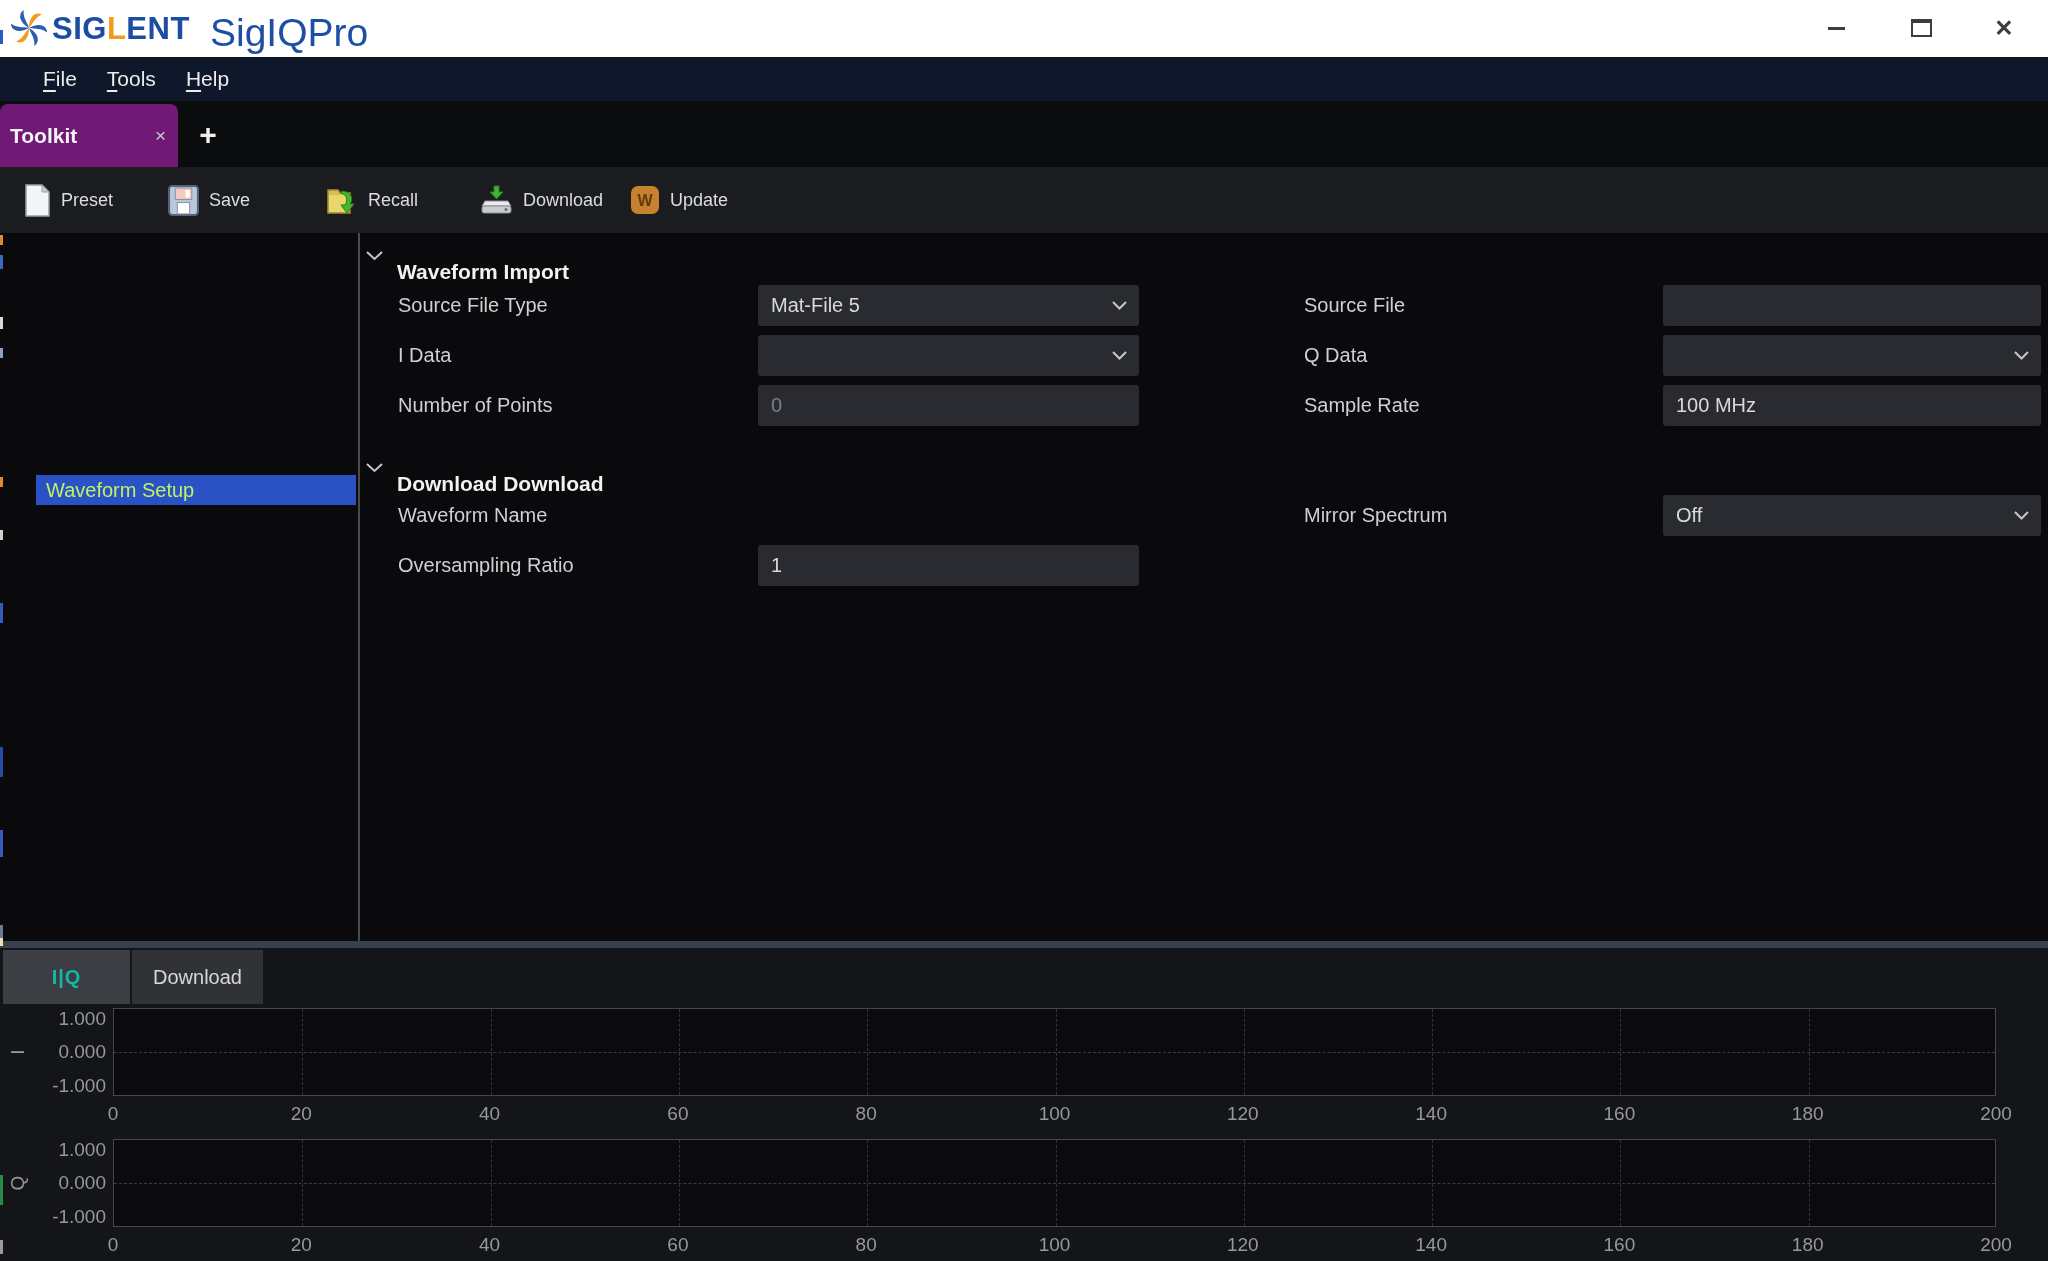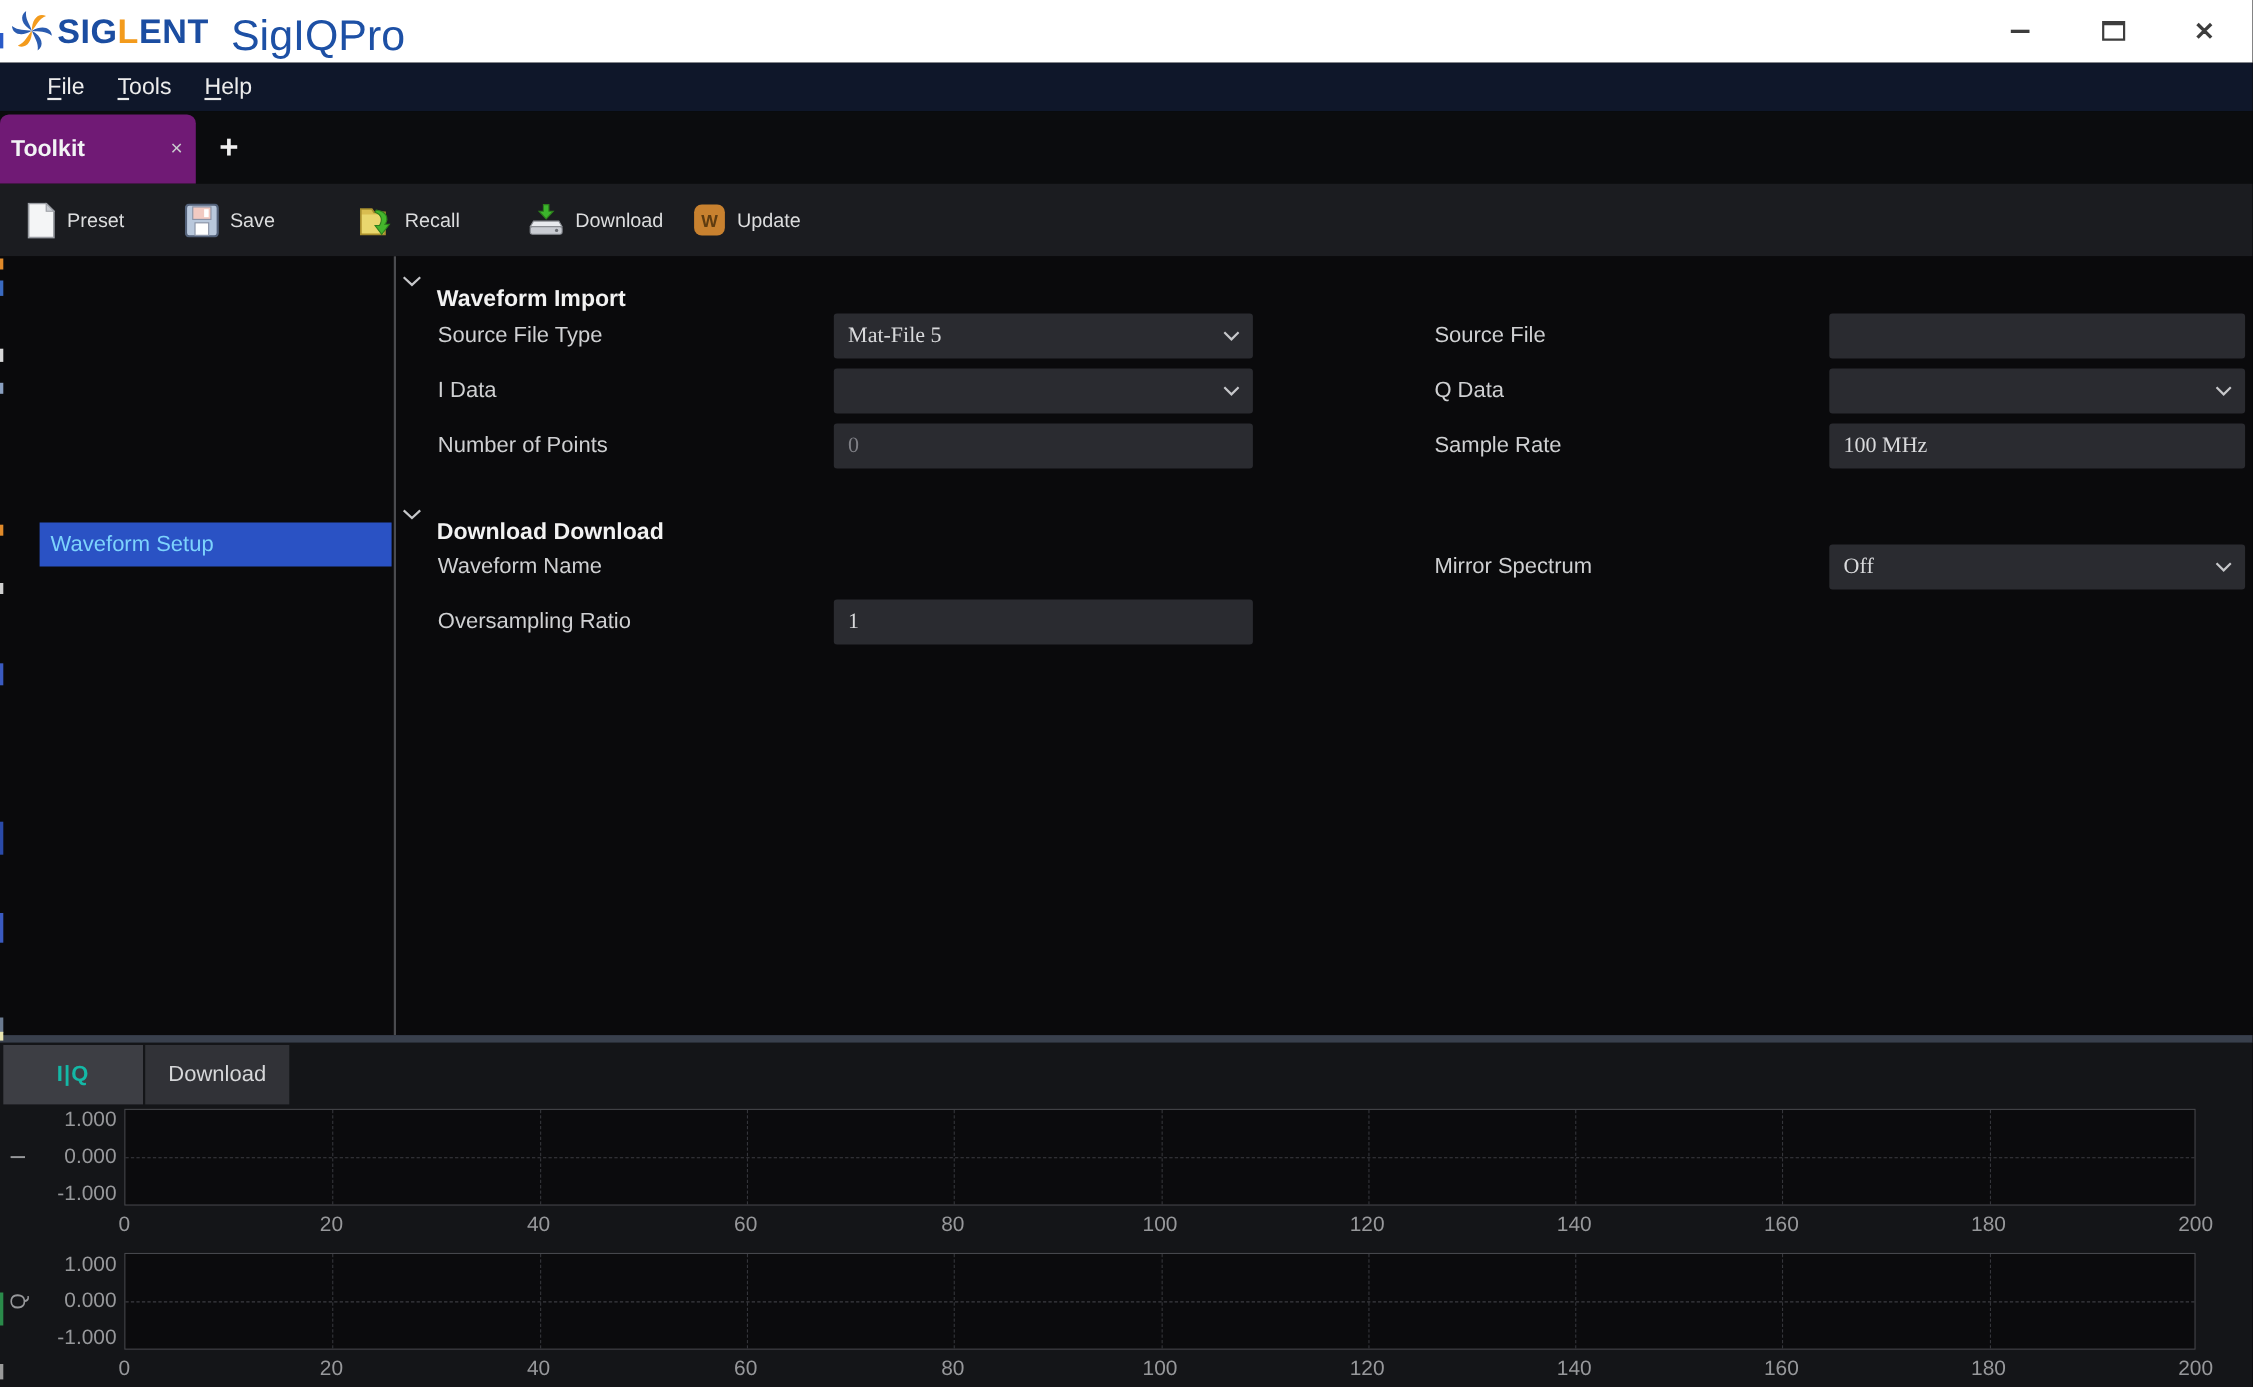--- a/index.html
+++ b/index.html
@@ -36,28 +36,28 @@
     display:flex;align-items:center;justify-content:center;}
 
   
   .toolbar{left:0;top:167px;width:2048px;height:66px;background:#1b1c20;}
   .tool-btn{top:14px;height:38px;display:flex;align-items:center;gap:10px;}
   .tool-btn .lbl{color:#dcddde;font-size:18px;}
 
   
   .main{left:0;top:233px;width:2048px;height:708px;background:#0a0a0c;}
   .side-divider{left:358px;top:233px;width:2px;height:708px;background:#4a4b4f;}
-  .side-item{left:36px;top:242px;width:320px;height:40px;background:#2a52c4;color:#7dd3fc;
+  .side-item{left:36px;top:242px;width:320px;height:30px;background:#2a52c4;color:#bef264;
     font-size:20px;display:flex;align-items:center;padding-left:10px;box-sizing:border-box;}
 
   .sec{height:30px;display:flex;align-items:center;gap:14px;}
   .sec .sec-title{color:#f2f2f2;font-size:21px;font-weight:700;margin-top:32px;}
   .f-label{height:41px;line-height:41px;color:#cfd0d2;font-size:20px;white-space:nowrap;}
   .f-box{height:41px;background:#2a2b30;border-radius:3px;display:flex;align-items:center;box-sizing:border-box;}
-  .f-val{color:#d8d9db;font-size:20px;margin-left:13px;white-space:pre;font-family:Liberation Serif, serif;}
+  .f-val{color:#d8d9db;font-size:20px;margin-left:13px;white-space:pre;}
   .f-box.dim .f-val{color:#7e7f85;}
   .chev{margin-left:auto;margin-right:12px;display:flex;align-items:center;}
 
   
   .splitter{left:0;top:941px;width:2048px;height:7px;background:#39404d;}
 
   
   .bottom{left:0;top:948px;width:2048px;height:313px;background:#141518;}
   .btab{top:2px;height:54px;display:flex;align-items:center;justify-content:center;font-size:20px;color:#14b8a6;}
   .btab-iq{left:3px;width:127px;background:#3d3e44;font-weight:700;letter-spacing:1px;}

